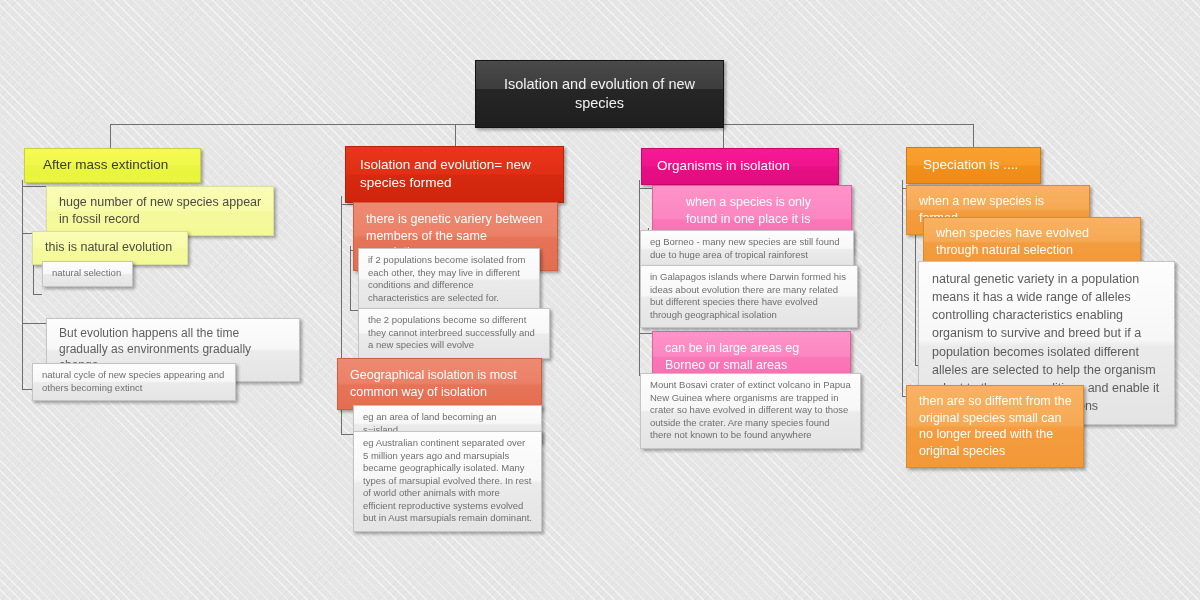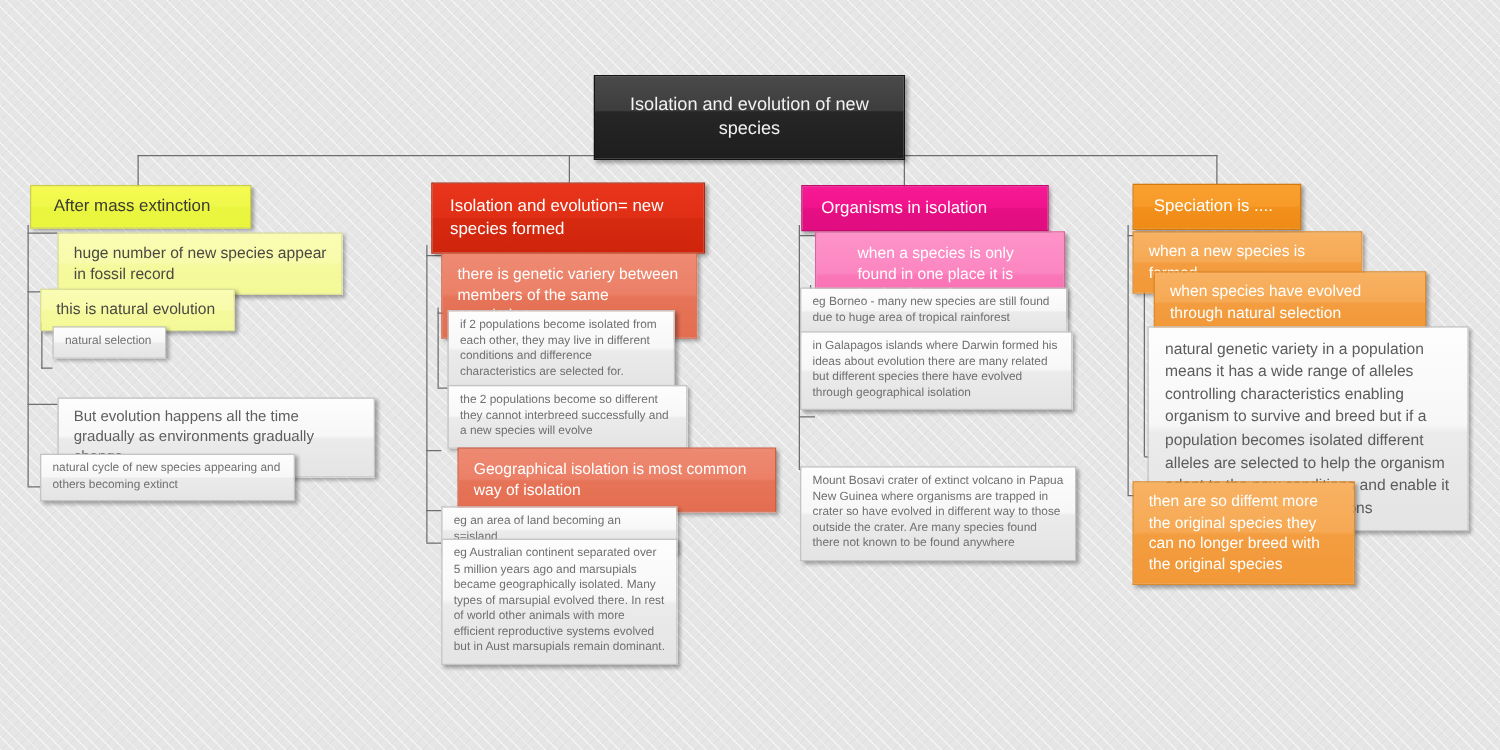--- a/index.html
+++ b/index.html
@@ -102,29 +102,30 @@
   <div class="node c-yellow" style="left:46px;top:186px;width:228px;">huge number of new species appear in fossil record</div>
   <div class="node c-yellow" style="left:32px;top:231px;width:156px;">this is natural evolution</div>
   <div class="node leaf" style="left:42px;top:261px;width:91px;">natural selection</div>
   <div class="node leaf med" style="left:46px;top:318px;width:254px;">But evolution happens all the time gradually as environments gradually change</div>
   <div class="node leaf" style="left:32px;top:363px;width:204px;">natural cycle of new species appearing and others becoming extinct</div>
 
   <div class="node h-red" style="left:345px;top:146px;width:219px;">Isolation and evolution= new species formed</div>
   <div class="node c-salmon" style="left:353px;top:202px;width:205px;">there is genetic variery between members of the same population</div>
   <div class="node leaf" style="left:358px;top:248px;width:182px;">if 2 populations become isolated from each other, they may live in different conditions and difference characteristics are selected for.</div>
   <div class="node leaf" style="left:358px;top:308px;width:192px;">the 2 populations become so different they cannot interbreed successfully and a new species  will evolve</div>
-  <div class="node c-salmon" style="left:366px;top:358px;width:255px;">Geographical isolation is most common way of isolation</div>
+  <div class="node c-salmon" style="left:337px;top:358px;width:205px;">Geographical isolation is most common way of isolation</div>
   <div class="node leaf" style="left:353px;top:405px;width:189px;">eg an area of land becoming an s=island</div>
   <div class="node leaf" style="left:353px;top:431px;width:189px;">eg Australian continent separated  over 5 million years ago and marsupials became geographically isolated. Many types of marsupial evolved there. In rest of world other animals with more efficient reproductive systems evolved but in Aust marsupials remain dominant.</div>
 
   <div class="node h-magenta" style="left:641px;top:148px;width:198px;">Organisms in isolation</div>
   <div class="node c-pink" style="left:652px;top:185px;width:200px;padding-left:33px;">when a species is only found in one place it is 'endemic' to that area</div>
   <div class="node leaf" style="left:640px;top:230px;width:214px;">eg Borneo - many new species are still found due to huge area of tropical rainforest</div>
   <div class="node leaf" style="left:640px;top:265px;width:218px;">in Galapagos islands where Darwin formed his ideas about evolution there are many related but different species there have evolved through geographical isolation</div>
+  <div class="node c-pink" style="left:652px;top:331px;width:199px;">can be in large areas eg Borneo or small areas</div>
   <div class="node leaf" style="left:640px;top:373px;width:221px;">Mount Bosavi crater of extinct volcano in Papua New Guinea where organisms are trapped in crater so have evolved in different way to those outside the crater. Are many species found there not known to be found anywhere</div>
 
   <div class="node h-orange" style="left:906px;top:147px;width:135px;">Speciation is ....</div>
   <div class="node c-orange" style="left:906px;top:185px;width:184px;">when a new species is formed</div>
   <div class="node c-orange" style="left:923px;top:217px;width:218px;">when species have evolved through natural selection</div>
   <div class="node leaf big" style="left:918px;top:261px;width:257px;">natural genetic variety in a population means it has a wide range of alleles controlling characteristics enabling organism to survive and breed but if  a population becomes isolated different alleles are selected to help the organism adapt to the new conditions and enable it to breed in the new conditions</div>
-  <div class="node c-orange" style="left:906px;top:385px;width:178px;">then are so diffemt more the original species they can no longer breed with the original species</div>
+  <div class="node c-orange" style="left:906px;top:385px;width:178px;">then are so diffemt from the original species small can no longer breed with the original species</div>
 
 </div>
 
 </body></html>

